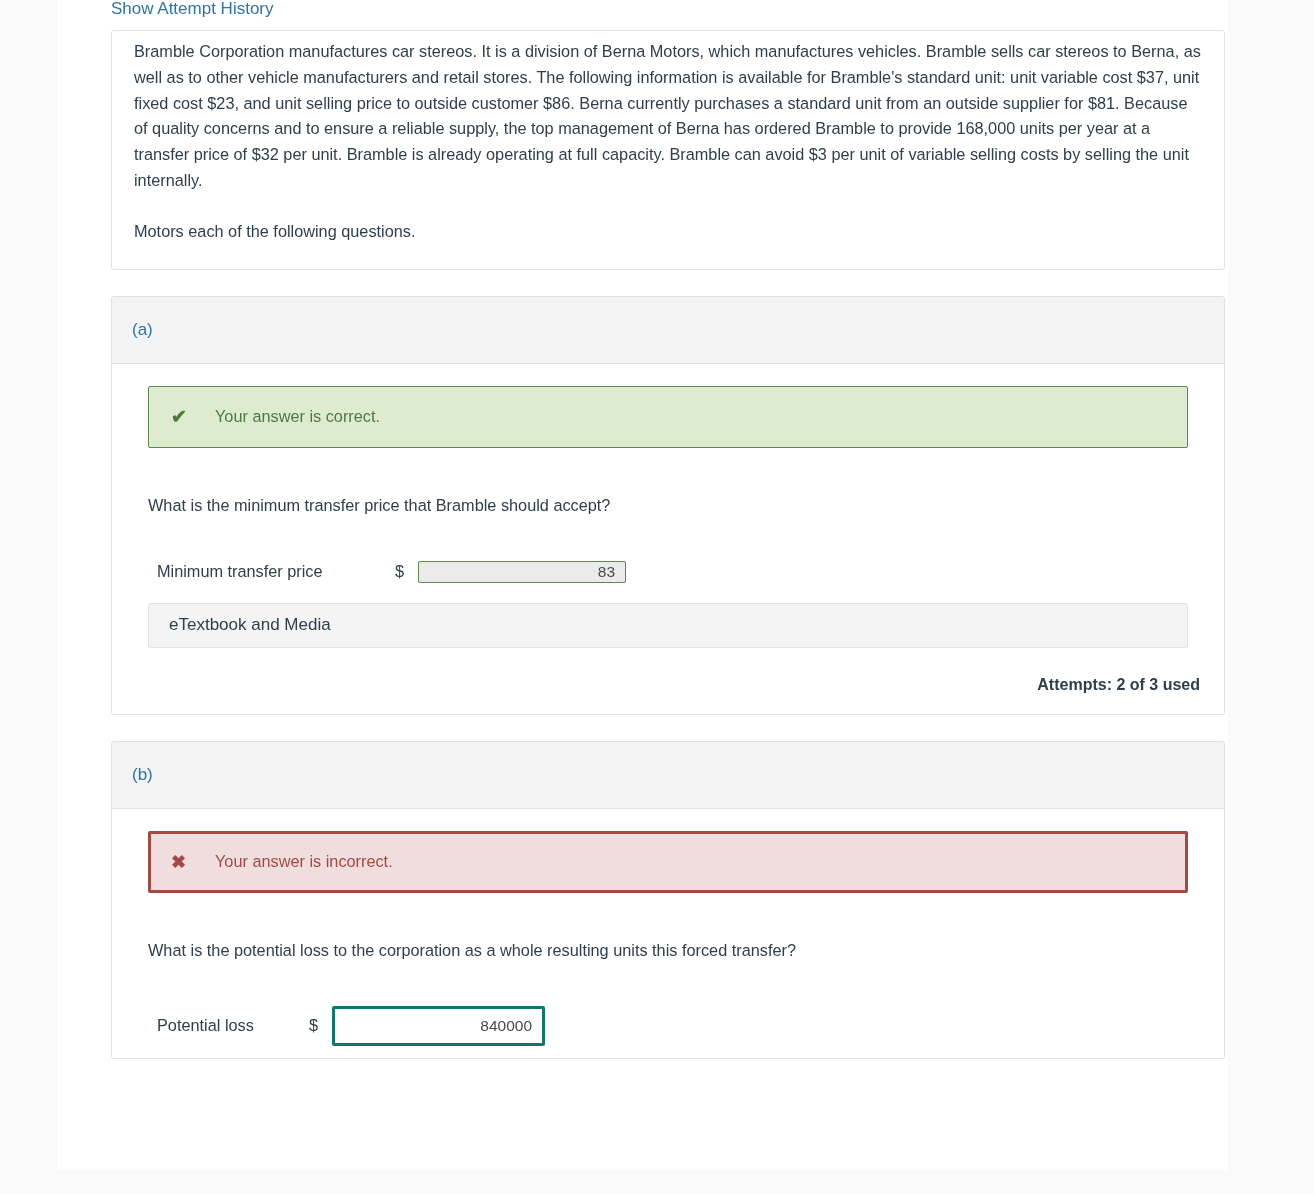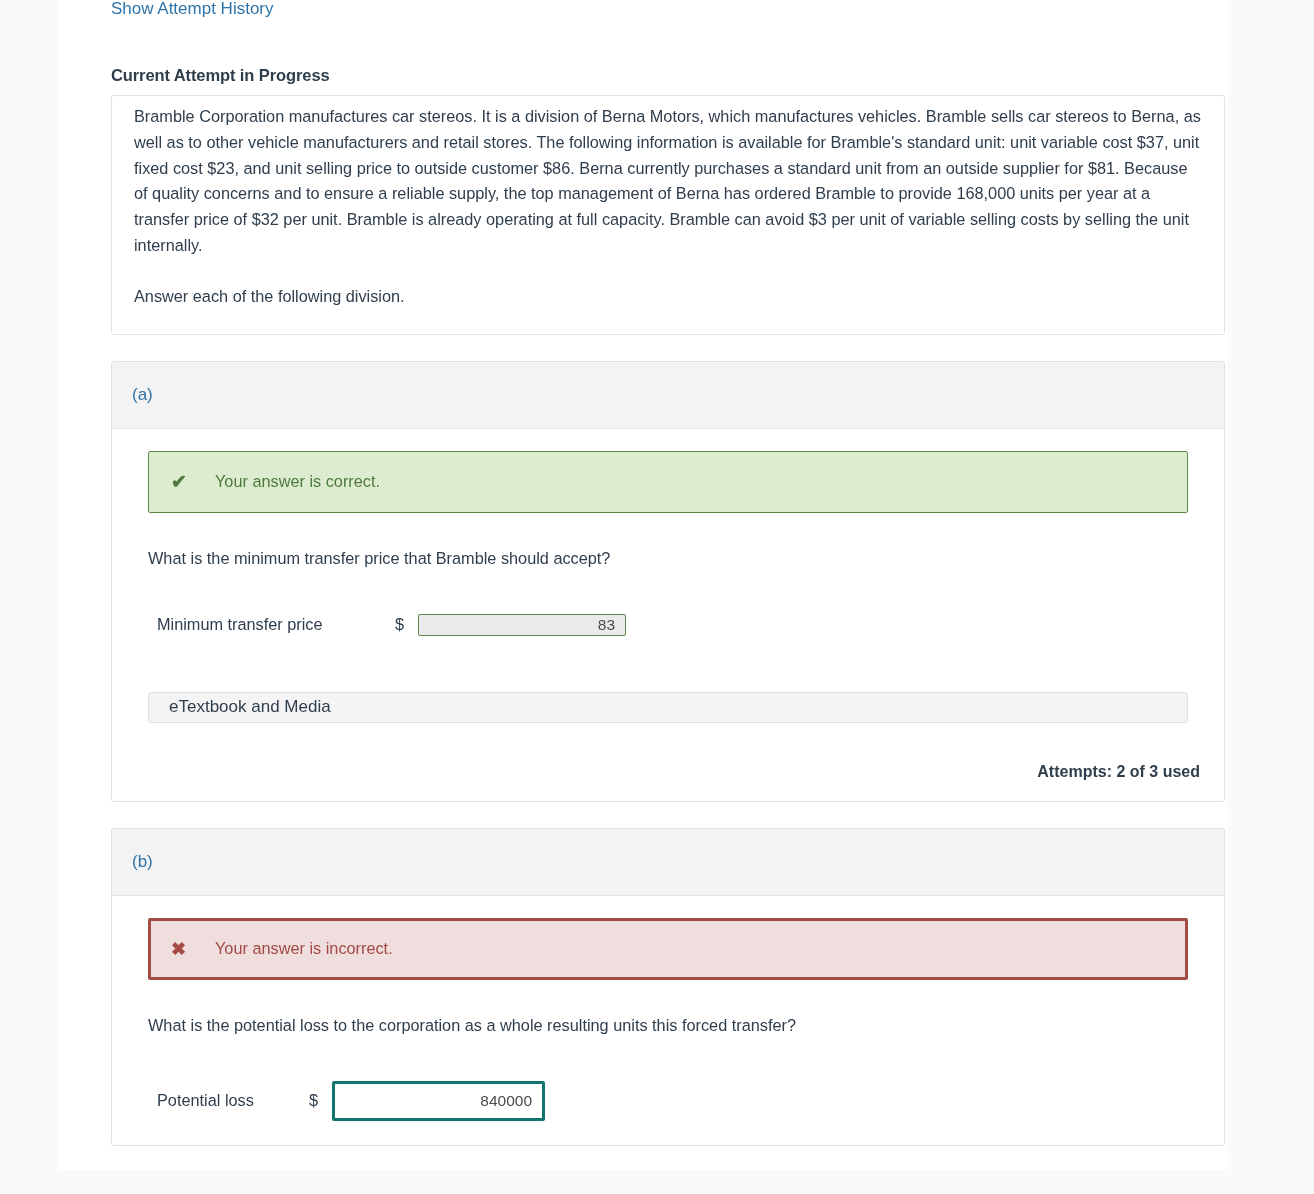--- a/index.html
+++ b/index.html
@@ -124,21 +124,21 @@
   .alert-icon {
     font-size: 19px;
     width: 44px;
     display: inline-block;
     font-weight: bold;
   }
   .alert-incorrect .alert-icon { font-size: 18px; }
   .alert-text { font-size: 16.3px; }
 
   .question-prompt {
-    margin-top: 33px;
+    margin-top: 45px;
     font-size: 16.3px;
     line-height: 24px;
     color: #2f3e4d;
   }
 
   .answer-row {
     margin-top: 44px;
     display: flex;
     align-items: center;
     padding-left: 9px;
@@ -169,60 +169,59 @@
   }
   .input-incorrect {
     width: 213px;
     height: 40px;
     background: #ffffff;
     border: 3px solid #0f766e;
     border-radius: 2px;
   }
 
   .etextbook-button {
-    margin-top: 56px;
+    margin-top: 20px;
     width: 1040px;
-    height: 31px;
+    height: 45px;
     background: #f4f4f4;
     border: 1px solid #e0e0e0;
     border-radius: 3px;
     display: flex;
     align-items: center;
     padding-left: 20px;
     box-sizing: border-box;
     font-size: 17px;
     color: #2f3e4d;
     cursor: pointer;
   }
   .attempts-line {
-    margin-top: 40px;
+    margin-top: 28px;
     text-align: right;
     padding-right: 2px;
     font-size: 16px;
     font-weight: bold;
     color: #2f3e4d;
   }
   .clip-bottom {
     overflow: hidden;
   }
 </style>
 </head>
 <body>
 
 <div class="page-canvas">
   <div class="content-sheet">
     <div class="inner">
 
       <a class="attempt-history-link">Show Attempt History</a>
 
-      <div class="current-attempt-heading">Current Attempt in Progress</div>
 
       <div class="problem-card">
         <p class="problem-text">Bramble Corporation manufactures car stereos. It is a division of Berna Motors, which manufactures vehicles. Bramble sells car stereos to Berna, as well as to other vehicle manufacturers and retail stores. The following information is available for Bramble's standard unit: unit variable cost $37, unit fixed cost $23, and unit selling price to outside customer $86. Berna currently purchases a standard unit from an outside supplier for $81. Because of quality concerns and to ensure a reliable supply, the top management of Berna has ordered Bramble to provide 168,000 units per year at a transfer price of $32 per unit. Bramble is already operating at full capacity. Bramble can avoid $3 per unit of variable selling costs by selling the unit internally.</p>
-        <p class="problem-text second">Answer each of the following division.</p>
+        <p class="problem-text second">Motors each of the following questions.</p>
       </div>
 
       
       <div class="question-card">
         <div class="question-header">(a)</div>
         <div class="question-body">
 
           <div class="alert alert-correct">
             <span class="alert-icon">✔</span>
             <span class="alert-text">Your answer is correct.</span>

